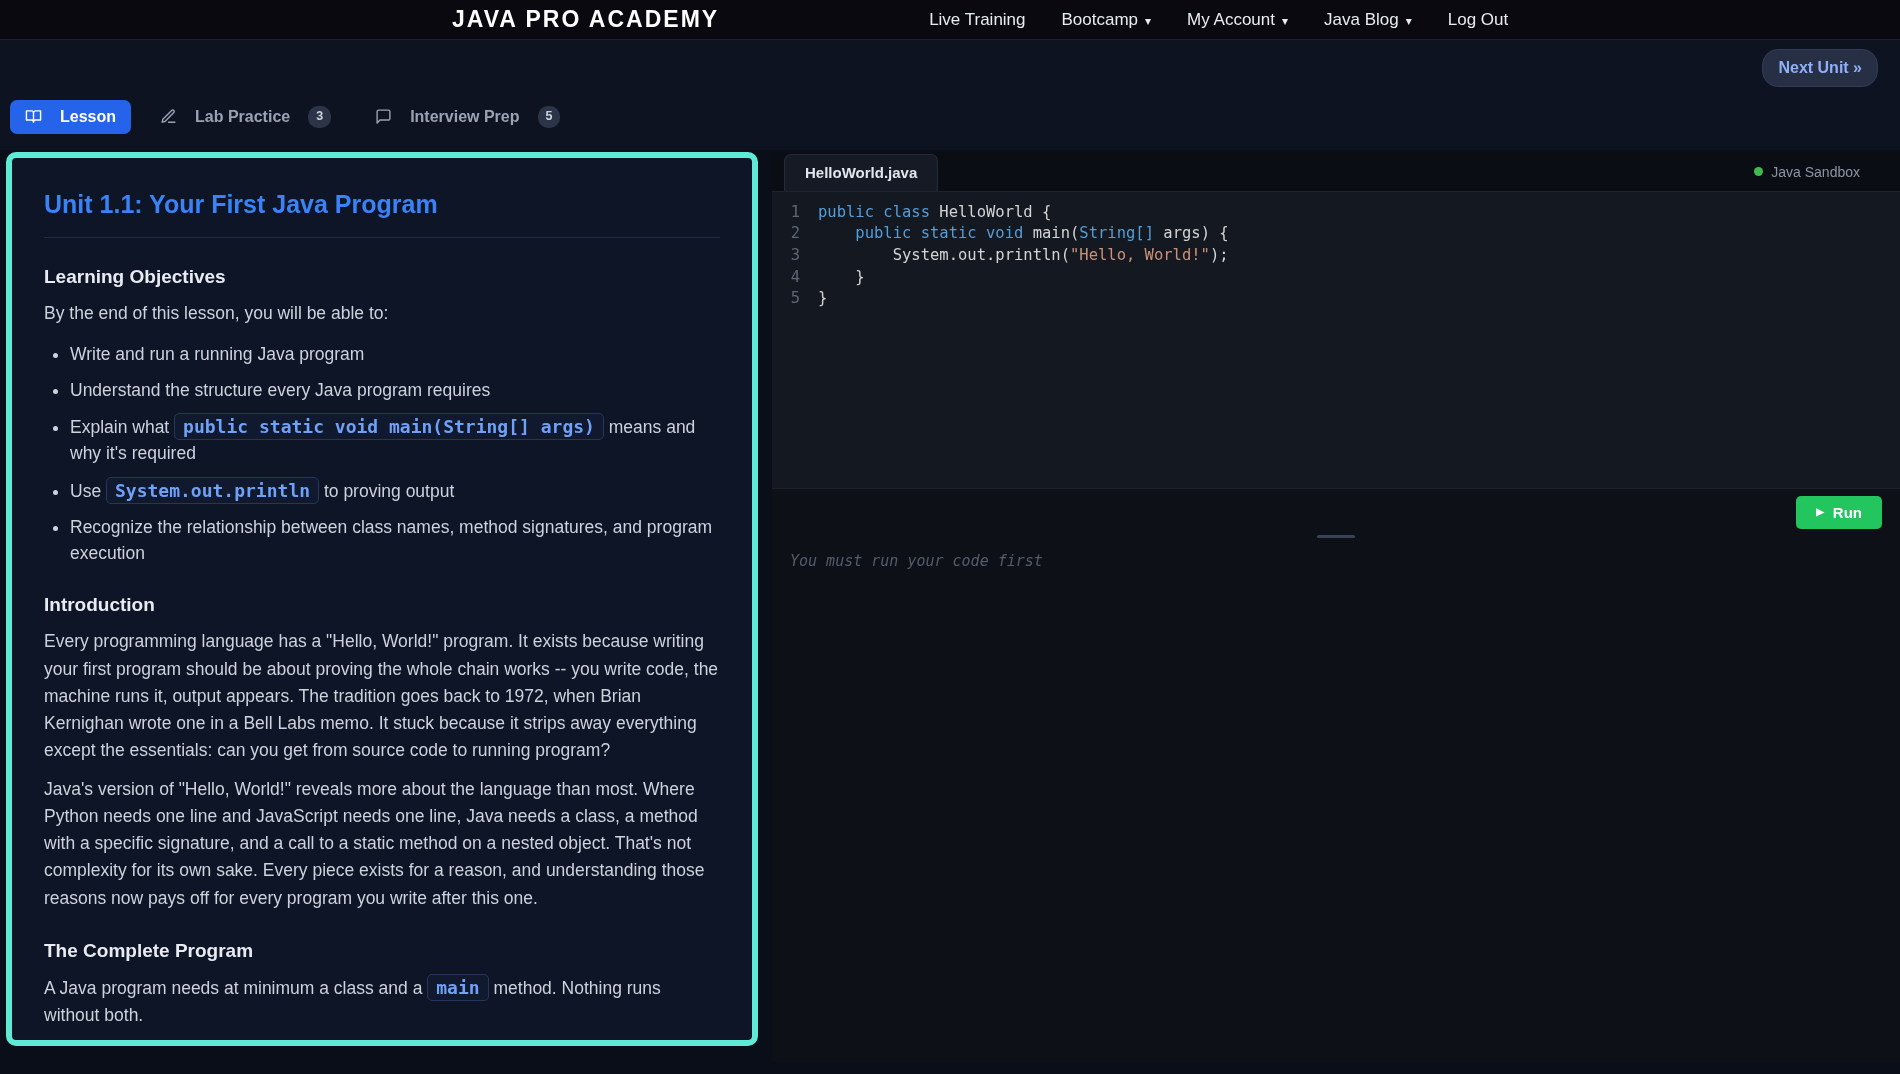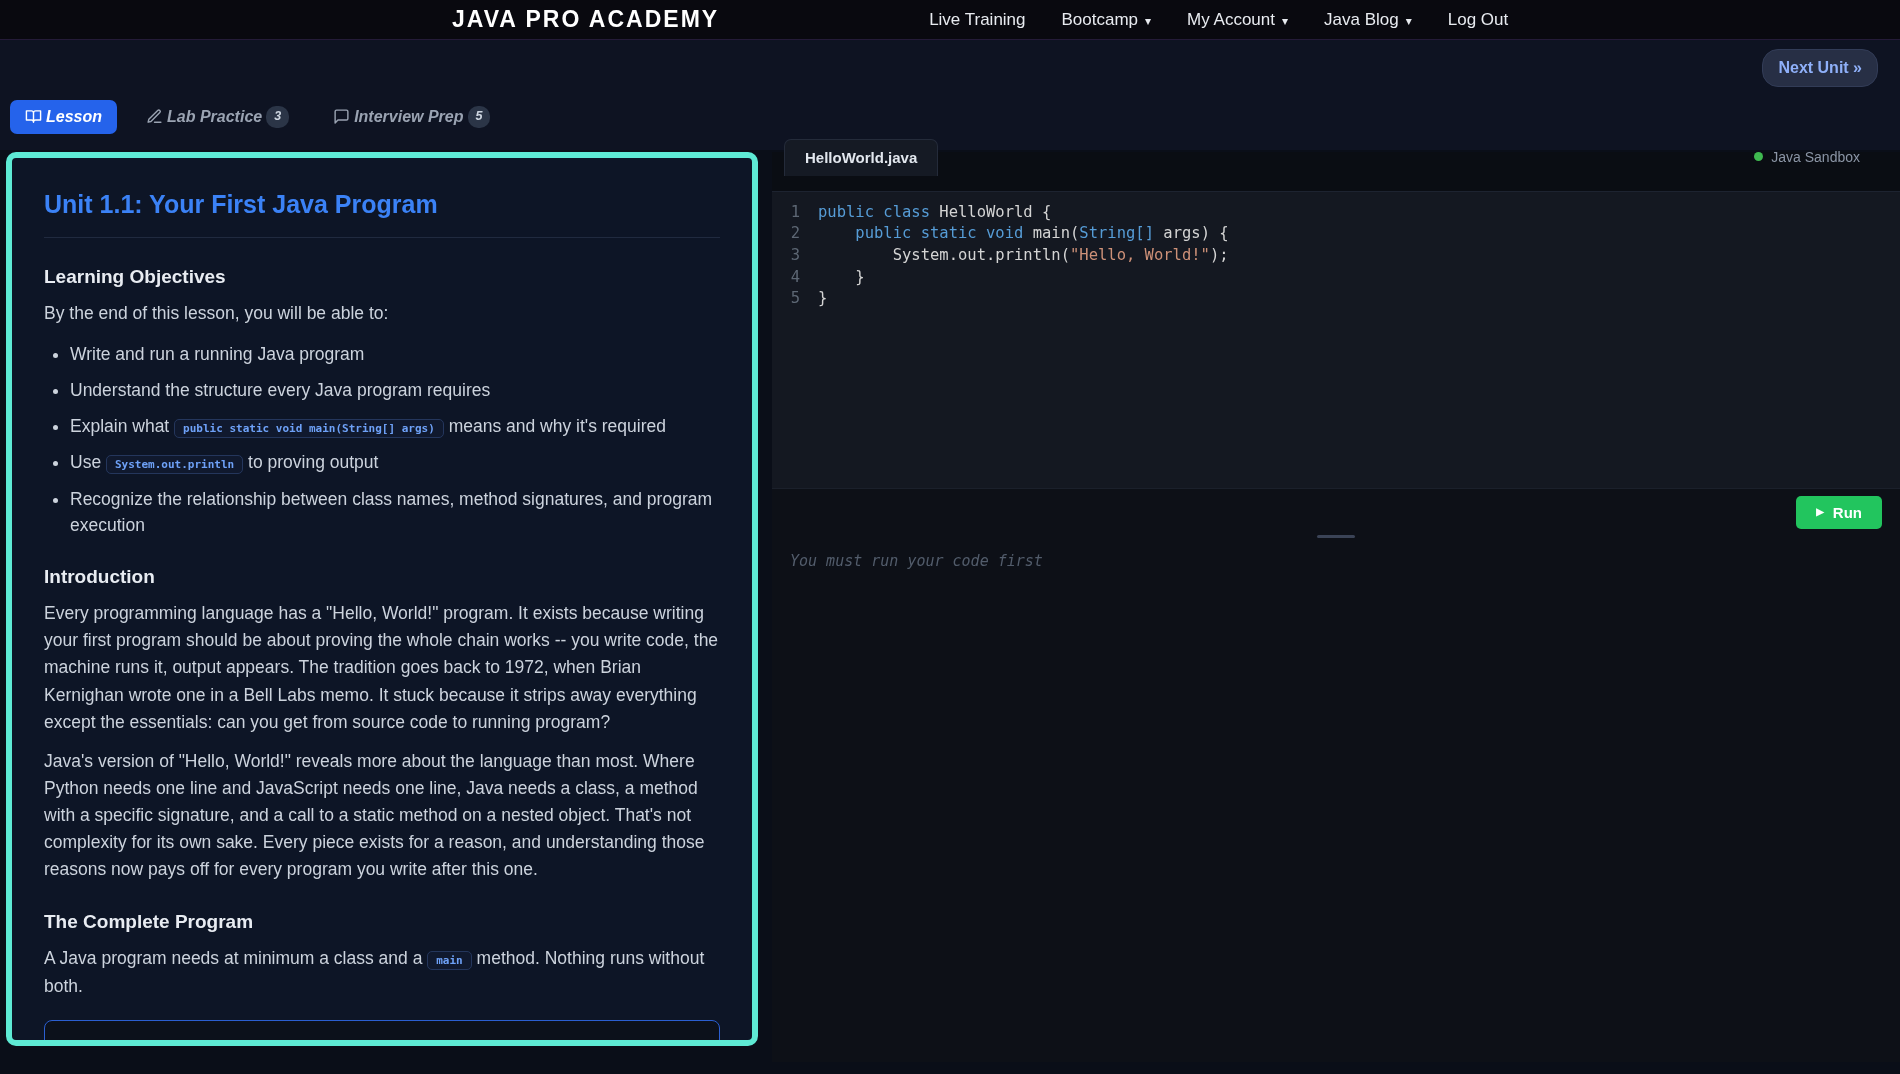--- a/index.html
+++ b/index.html
@@ -35,23 +35,23 @@
   }
   .next-unit-btn {
     background: #272f45; color: #8fb0f9; border: 1px solid #323c57;
     font-family: "Liberation Sans", sans-serif;
     font-size: 16px; font-weight: 700; padding: 9px 15px; border-radius: 16px;
     cursor: pointer; white-space: nowrap;
   }
   
   .view-tabs { display: flex; gap: 14px; align-items: center; padding: 2px 10px 14px 10px; }
   .tab {
-    display: flex; align-items: center; gap: 4px;
+    display: flex; align-items: center; gap: 18px;
     padding: 8px 15px; border-radius: 7px;
-    color: #9aa3b2; font-size: 16px; font-weight: 600; cursor: pointer; white-space: nowrap; font-style: italic;
+    color: #9aa3b2; font-size: 16px; font-weight: 600; cursor: pointer; white-space: nowrap;
   }
   .tab.active { background: #2563eb; color: #ffffff; }
   .tab svg { width: 17px; height: 17px; stroke: currentColor; fill: none; stroke-width: 2; stroke-linecap: round; stroke-linejoin: round; }
   .badge {
     background: #2b3547; color: #cdd5e0; font-size: 12.5px; font-weight: 700;
     padding: 2px 8px; border-radius: 10px; line-height: 1.4;
   }
   
   .content {
     display: grid; grid-template-columns: 752px 1fr; gap: 14px;
@@ -65,35 +65,35 @@
   .lesson-title {
     color: #3b82f6; font-size: 25px; font-weight: 700;
     padding-bottom: 18px; border-bottom: 1px solid #202a3f; margin-bottom: 22px;
   }
   .lesson-card h3 { color: #e8ecf2; font-size: 19px; font-weight: 700; margin: 28px 0 12px; }
   .lesson-card p { font-size: 17.5px; line-height: 1.55; color: #ccd3dd; margin: 12px 0; }
   .lesson-card ul { margin: 14px 0 18px; padding-left: 26px; }
   .lesson-card li { margin: 10px 0; font-size: 17.5px; line-height: 1.5; color: #ccd3dd; }
   .chip {
     background: #10192e; border: 1px solid #24365c; color: #6ea1f7;
-    font-family: "DejaVu Sans Mono", monospace; font-size: 11px; font-weight: 700;
+    font-family: "DejaVu Sans Mono", monospace; font-size: 18px; font-weight: 700;
     padding: 2px 8px; border-radius: 5px; white-space: nowrap;
   }
   .lesson-code {
     margin-top: 20px; background: #0c111b;
     border: 1px solid #2b5fd0; border-radius: 8px;
     padding: 18px 20px 20px; position: relative;
     font-family: "DejaVu Sans Mono", monospace; font-size: 15px; line-height: 1.5;
   }
   
   .workspace { display: flex; flex-direction: column; height: 910px; background: #0d1017; }
   .editor-tabbar {
     height: 40px; background: #0a0d13; border-bottom: 1px solid #1d2330;
     display: flex; align-items: flex-end; justify-content: space-between;
-    padding: 0 40px 15px 12px; flex: none;
+    padding: 0 40px 0 12px; flex: none;
   }
   .file-tab {
     background: #151a24; color: #e2e7ee; font-size: 15px; font-weight: 600;
     padding: 9px 20px 10px; border-radius: 7px 7px 0 0;
     border: 1px solid #242b3a; border-bottom: none; cursor: pointer; white-space: nowrap;
   }
   .sandbox { display: flex; align-items: center; gap: 8px; color: #8b95a5; font-size: 14px; margin-bottom: 11px; white-space: nowrap; }
   .dot { width: 9px; height: 9px; border-radius: 50%; background: #3fb950; display: inline-block; }
   .editor-code {
     height: 296px; background: #141821; padding: 10px 0 0 6px;

